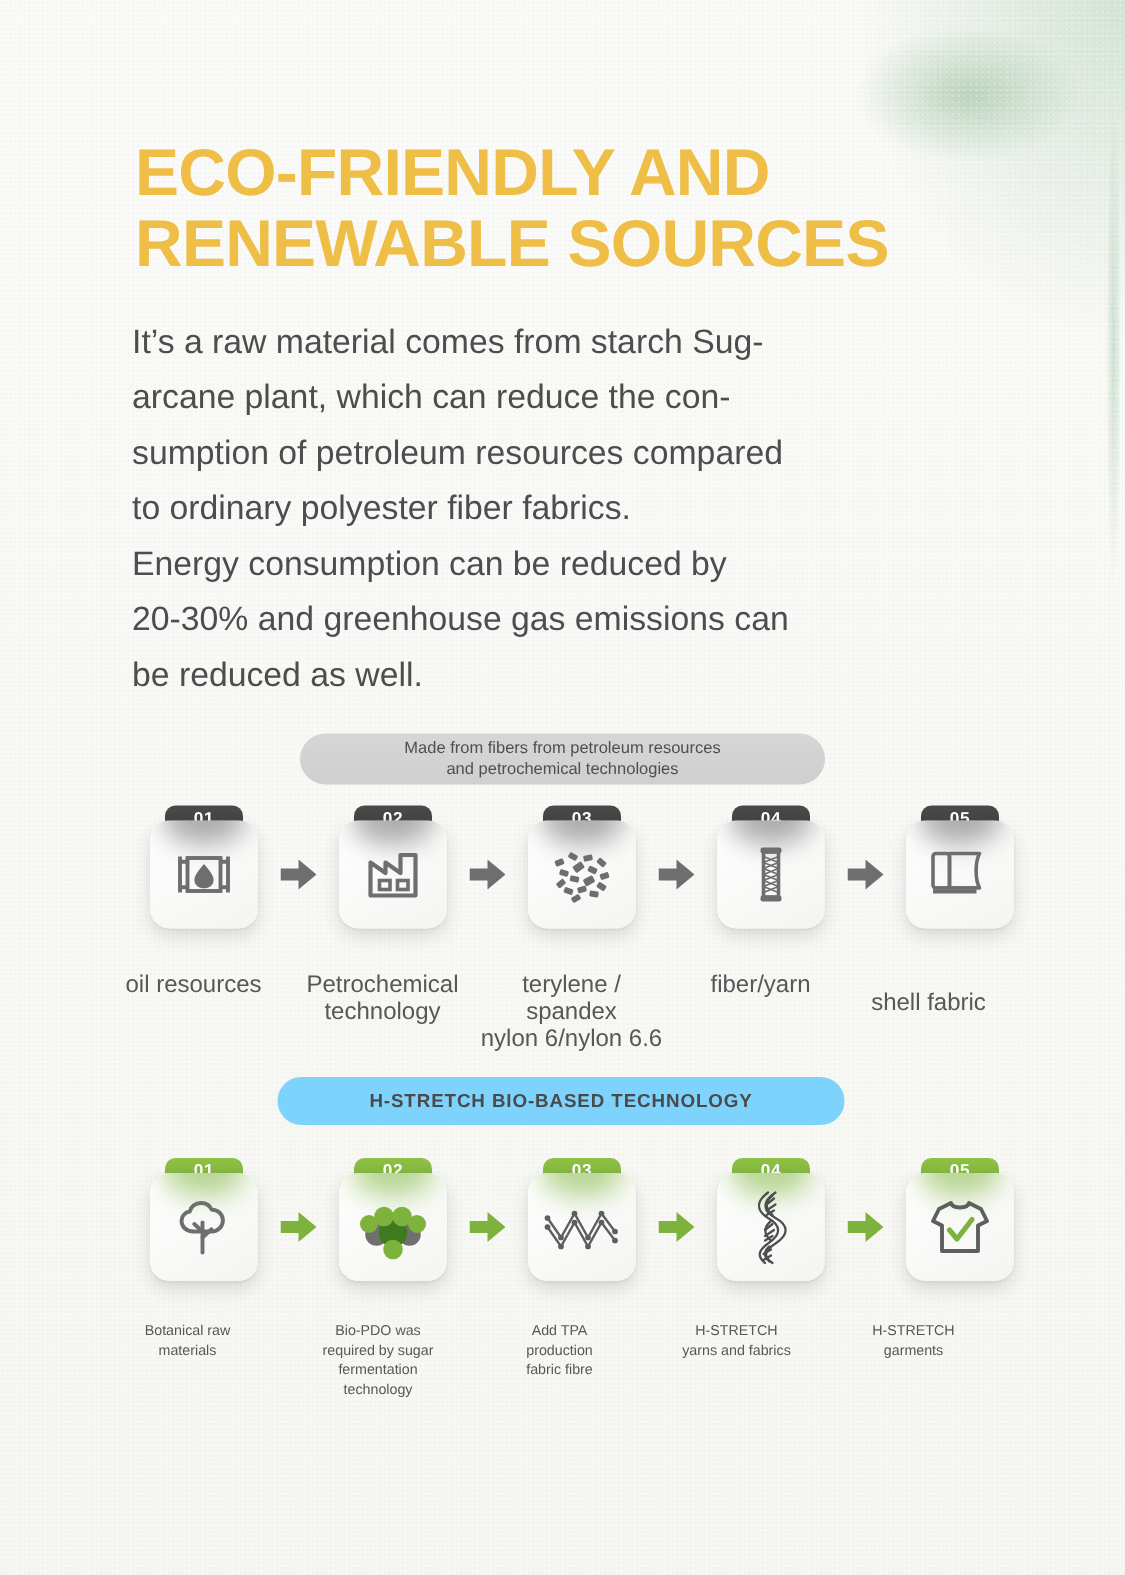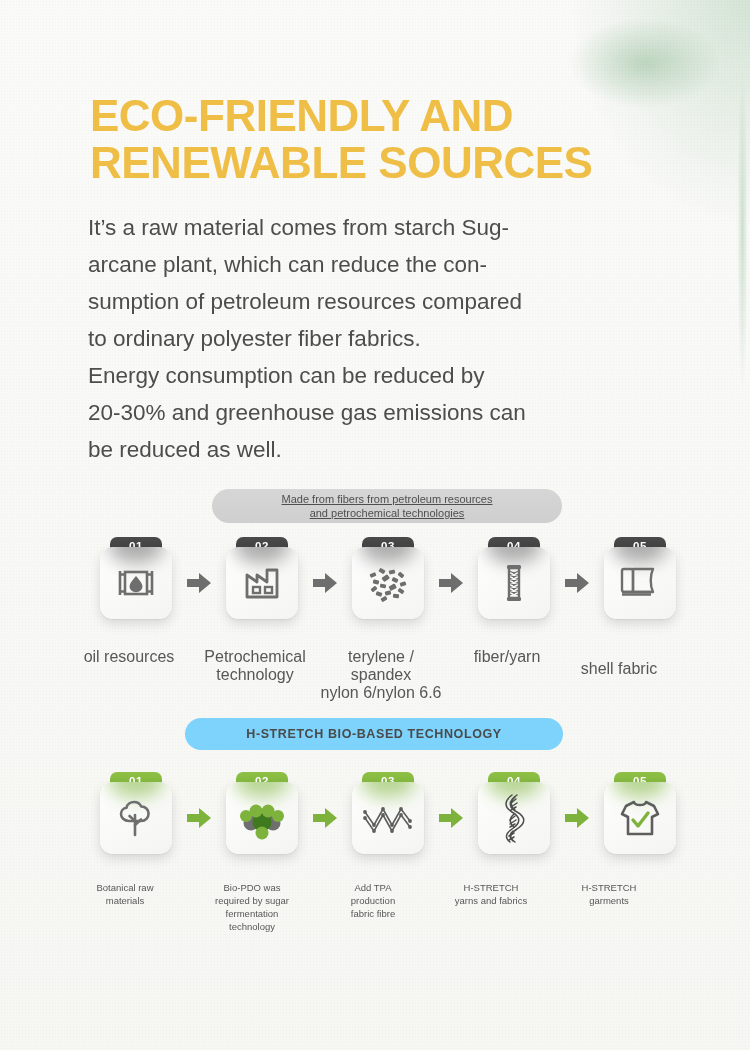--- a/index.html
+++ b/index.html
@@ -48,23 +48,23 @@
   .body-copy p.last-just{text-align:justify;}
   .body-copy p.noj{text-align:left;}
 
   
   .banner{
     position:absolute;border-radius:22px;
     display:flex;align-items:center;justify-content:center;
     text-align:center;
   }
   #banner-grey{
-    left:212px;top:489px;width:350px;height:34px;
+    left:200px;top:489px;width:350px;height:34px;
     background:linear-gradient(#d6d6d6,#cfcfcf);
-    color:#4f4f4f;font-size:11px;line-height:14px;text-decoration:underline;
+    color:#4f4f4f;font-size:11px;line-height:14px;
   }
   #banner-cream{
     left:185px;top:718px;width:378px;height:32px;
     background:#7dd3fc;
     color:#4a4a4a;font-size:12.5px;font-weight:700;letter-spacing:.6px;
   }
 
   
   .flow{position:absolute;display:flex;align-items:flex-start;}
   #flow-grey{left:88px;top:537px;width:575px;}

